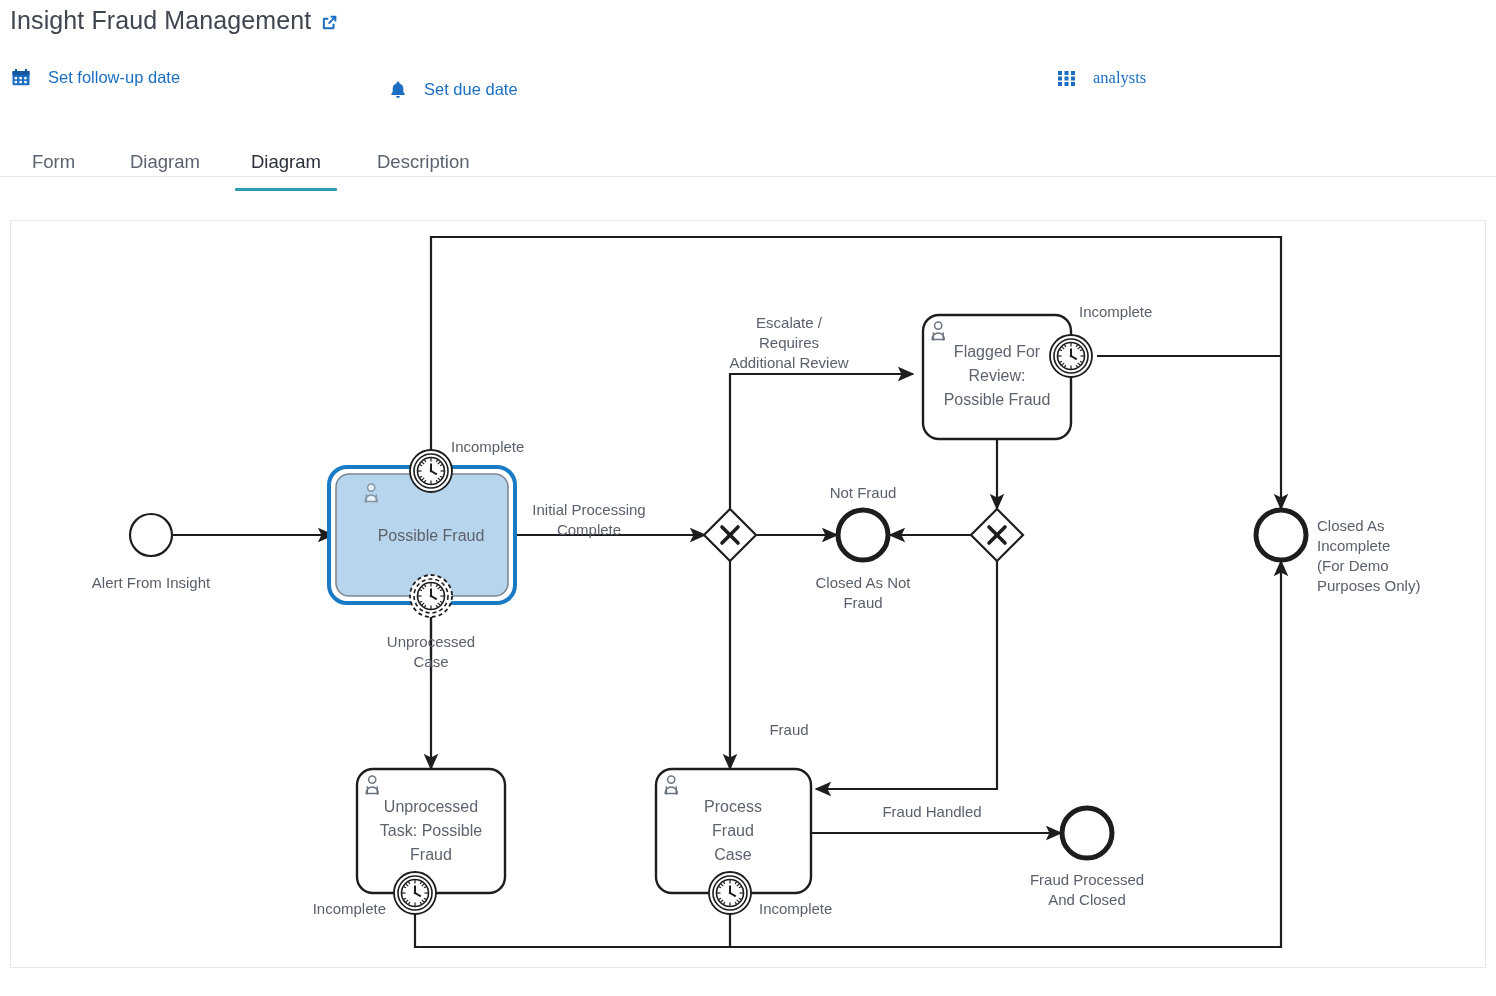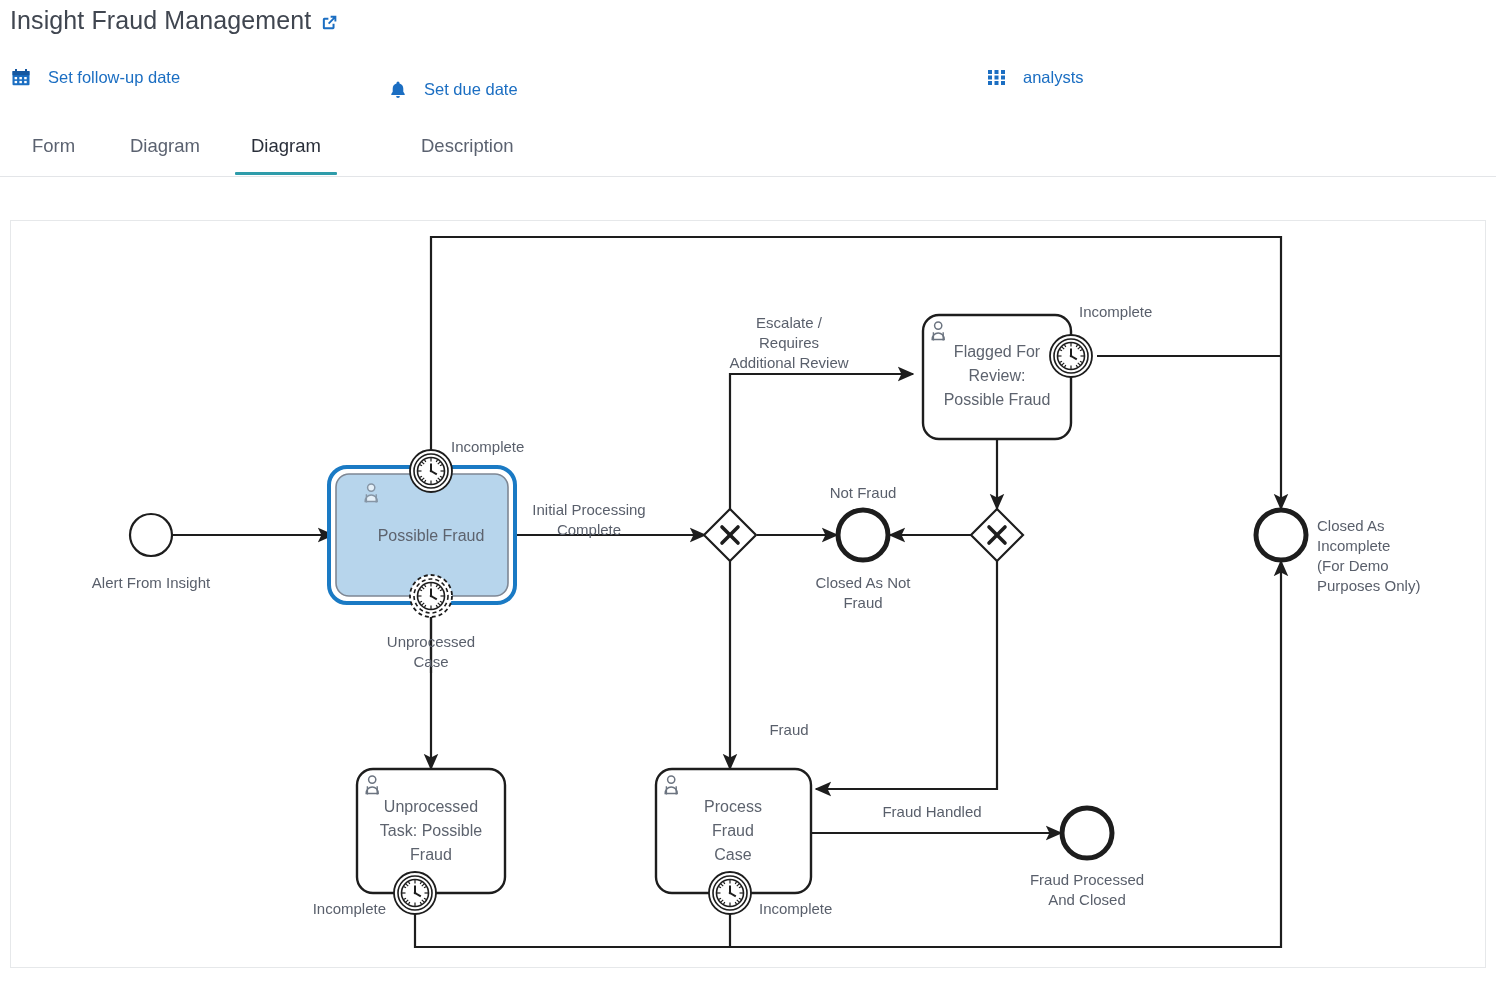--- a/index.html
+++ b/index.html
@@ -15,32 +15,32 @@
   
   .title-row{position:absolute;left:10px;top:6px;display:flex;align-items:center;gap:9px;}
   .title-text{font-size:25px;color:#404650;font-weight:400;letter-spacing:.1px;}
   .ext-link-icon{display:inline-block;width:19px;height:19px;position:relative;top:2px;}
 
   .actions{position:absolute;left:10px;top:68px;width:1470px;height:32px;}
   .action{position:absolute;display:flex;align-items:center;gap:18px;color:#1b6ec2;font-size:16.5px;cursor:pointer;}
   .action-label{color:#1b6ec2;}
   .a-follow{left:2px;top:0;}
   .a-due{left:380px;top:12px;}
-  .a-analysts{left:978px;top:0;}
+  .a-analysts{left:1048px;top:0;font-family:Liberation Serif, serif;}
 
   .cal-icon{width:18px;height:17px;position:relative;display:inline-block;}
   .bell-icon{width:16px;height:18px;display:inline-block;}
   .grid-icon{width:17px;height:17px;display:inline-block;}
 
   
   .tabs{position:absolute;left:0;top:124px;width:1496px;height:52px;border-bottom:1px solid #e3e5e8;}
-  .tab{position:absolute;top:0;height:51px;line-height:44px;font-size:18.5px;color:#5b6270;cursor:pointer;padding:0 2px;}
+  .tab{position:absolute;top:16px;height:51px;line-height:44px;font-size:18.5px;color:#5b6270;cursor:pointer;padding:0 2px;}
   .tab.active{color:#2a2f3a;text-align:right;}
   .tab.active:after{content:"";position:absolute;left:-14px;right:-14px;bottom:0;height:3px;background:#2e9caa;border-radius:1px;}
-  .t0{left:30px;} .t1{left:128px;} .t2{left:249px;} .t3{left:375px;margin-left:44px;}
+  .t0{left:30px;} .t1{left:128px;} .t2{left:249px;} .t3{left:375px;}
 
   
   .canvas{
     position:absolute;left:10px;top:220px;width:1476px;height:748px;
     background:#fff;border:1px solid #e6e8ea;box-sizing:border-box;
     overflow:hidden;
   }
   .canvas-inner{position:absolute;left:0;top:0;width:1474px;height:746px;}
   svg.bpmn{position:absolute;left:0;top:0;width:1474px;height:746px;}
 

